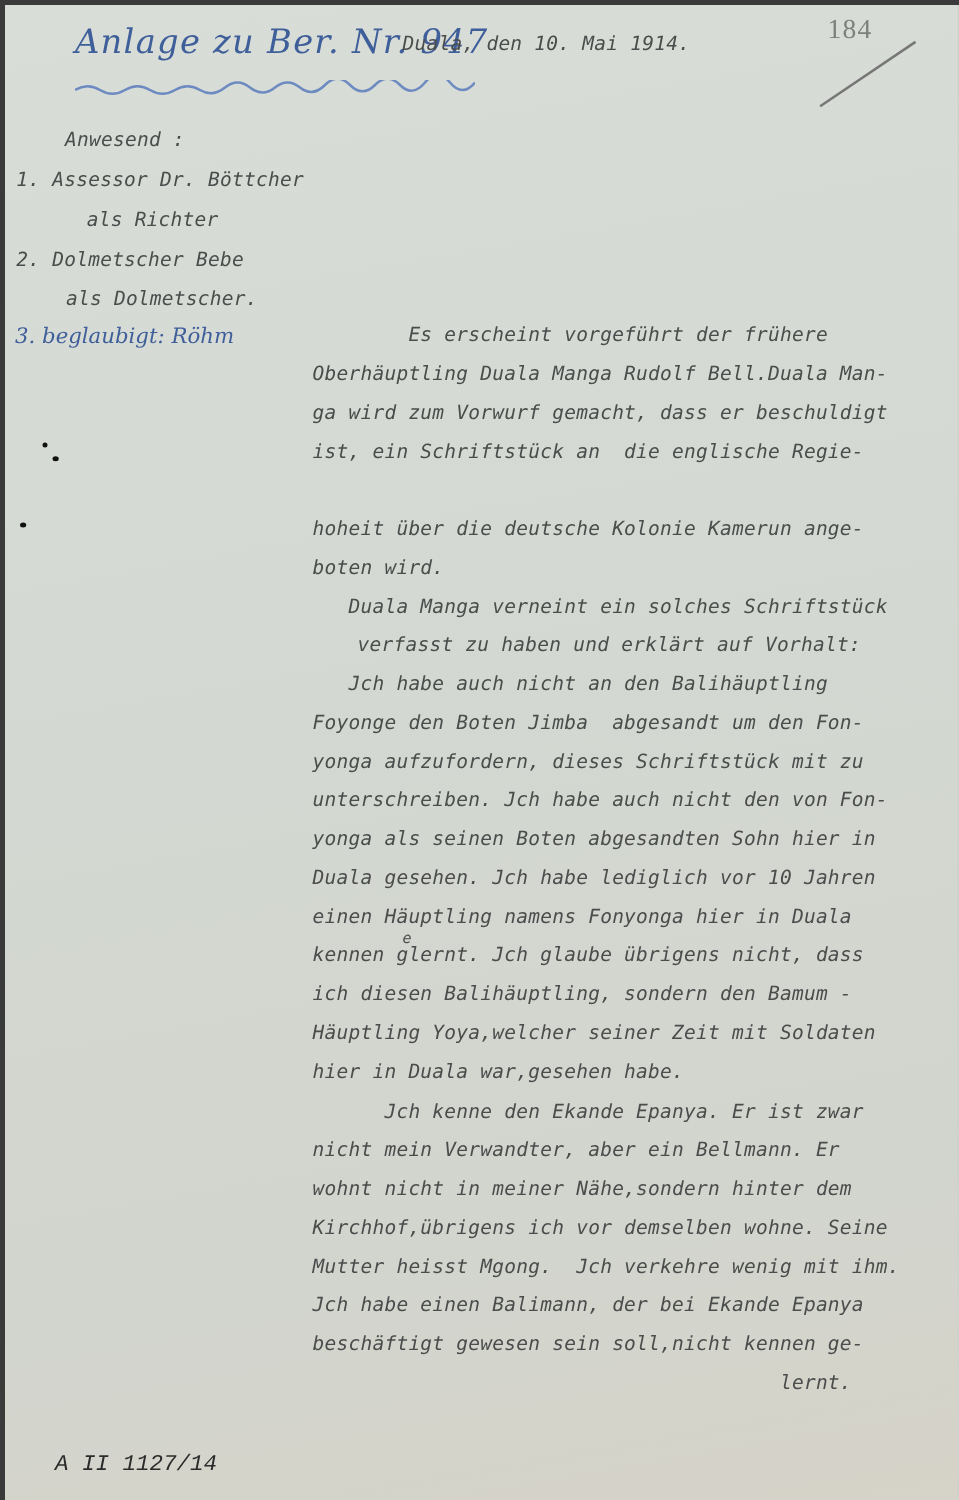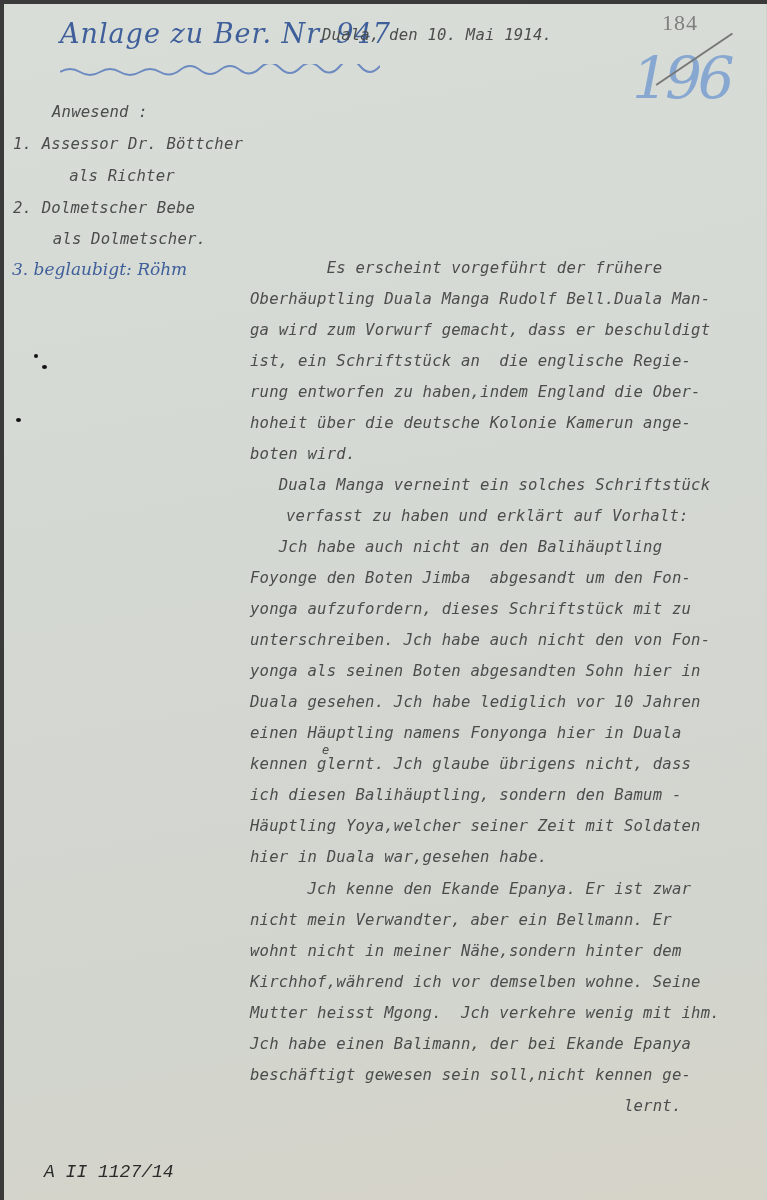--- a/index.html
+++ b/index.html
@@ -51,61 +51,59 @@
 <body>
 
 <div class="page">
 
   <div class="hand" style="left:56px; top:14px; font-size:27px; letter-spacing:1px;">Anlage zu Ber. Nr. 947</div>
   <svg class="wave" width="320" height="14" viewBox="0 0 320 14">
     <path d="M0 8 Q10 2 20 8 T40 8 T60 8 T80 8 T100 8 T120 6 T140 6 T160 6 T180 6 T200 4 T220 4 T240 4 T260 4 T280 2 T300 2 T320 2" fill="none" stroke="#6d8bc0" stroke-width="2"></path>
   </svg>
 
   <div class="archive-num">184</div>
-  <div class="folio">196</div>
   <div class="strike"></div>
 
   <div class="tw" style="left:318px; top:22px;">Duala, den 10. Mai 1914.</div>
 
   <div class="tw" style="left:48px; top:99px;">Anwesend :</div>
   <div class="tw" style="left:9px; top:131px;">1. Assessor Dr. Böttcher</div>
   <div class="tw" style="left:27px; top:163px;">    als Richter</div>
   <div class="tw" style="left:9px; top:195px;">2. Dolmetscher Bebe</div>
   <div class="tw" style="left:20px; top:226px;">   als Dolmetscher.</div>
 
   <div class="hand" style="left:8px; top:255px; font-size:17px;">3. beglaubigt: Röhm</div>
 
   <div class="speck" style="left:30px; top:350px; width:4px; height:4px;"></div>
   <div class="speck" style="left:38px; top:361px; width:5px; height:4px;"></div>
   <div class="speck" style="left:12px; top:414px; width:5px; height:4px;"></div>
 
   <div class="tw" style="left:246px; top:255px;">        Es erscheint vorgeführt der frühere</div>
   <div class="tw" style="left:246px; top:286px;">Oberhäuptling Duala Manga Rudolf Bell.Duala Man-</div>
   <div class="tw" style="left:246px; top:317px;">ga wird zum Vorwurf gemacht, dass er beschuldigt</div>
   <div class="tw" style="left:246px; top:348px;">ist, ein Schriftstück an  die englische Regie-</div>
-  <div class="tw" style="left:246px; top:379px;">rung entworfen zu haben,indem England die Ober-</div>
   <div class="tw" style="left:246px; top:410px;">hoheit über die deutsche Kolonie Kamerun ange-</div>
   <div class="tw" style="left:246px; top:441px;">boten wird.</div>
   <div class="tw" style="left:246px; top:472px;">   Duala Manga verneint ein solches Schriftstück</div>
   <div class="tw" style="left:246px; top:503px;margin-left:36px;">verfasst zu haben und erklärt auf Vorhalt:</div>
   <div class="tw" style="left:246px; top:534px;">   Jch habe auch nicht an den Balihäuptling</div>
   <div class="tw" style="left:246px; top:565px;">Foyonge den Boten Jimba  abgesandt um den Fon-</div>
   <div class="tw" style="left:246px; top:596px;">yonga aufzufordern, dieses Schriftstück mit zu</div>
   <div class="tw" style="left:246px; top:627px;">unterschreiben. Jch habe auch nicht den von Fon-</div>
   <div class="tw" style="left:246px; top:658px;">yonga als seinen Boten abgesandten Sohn hier in</div>
   <div class="tw" style="left:246px; top:689px;">Duala gesehen. Jch habe lediglich vor 10 Jahren</div>
   <div class="tw" style="left:246px; top:720px;">einen Häuptling namens Fonyonga hier in Duala</div>
   <div class="tw" style="left:318px; top:737px; font-size:12px;">e</div>
   <div class="tw" style="left:246px; top:751px;">kennen glernt. Jch glaube übrigens nicht, dass</div>
   <div class="tw" style="left:246px; top:782px;text-align:center;">ich diesen Balihäuptling, sondern den Bamum -</div>
   <div class="tw" style="left:246px; top:813px;">Häuptling Yoya,welcher seiner Zeit mit Soldaten</div>
   <div class="tw" style="left:246px; top:844px;">hier in Duala war,gesehen habe.</div>
   <div class="tw" style="left:246px; top:876px;">      Jch kenne den Ekande Epanya. Er ist zwar</div>
   <div class="tw" style="left:246px; top:907px;">nicht mein Verwandter, aber ein Bellmann. Er</div>
   <div class="tw" style="left:246px; top:938px;">wohnt nicht in meiner Nähe,sondern hinter dem</div>
-  <div class="tw" style="left:246px; top:969px;">Kirchhof,während ich vor demselben wohne. Seine</div>
+  <div class="tw" style="left:246px; top:969px;">Kirchhof,übrigens ich vor demselben wohne. Seine</div>
   <div class="tw" style="left:246px; top:1000px;">Mutter heisst Mgong.  Jch verkehre wenig mit ihm.</div>
   <div class="tw" style="left:246px; top:1031px;">Jch habe einen Balimann, der bei Ekande Epanya</div>
   <div class="tw" style="left:246px; top:1062px;">beschäftigt gewesen sein soll,nicht kennen ge-</div>
   <div class="tw" style="left:246px; top:1093px;">                                       lernt.</div>
 
   <div class="hand hand-black" style="left:40px; top:1158px; font-size:18px;font-family:Liberation Mono, monospace;">A II 1127/14</div>
 </div>
 
 </body></html>

